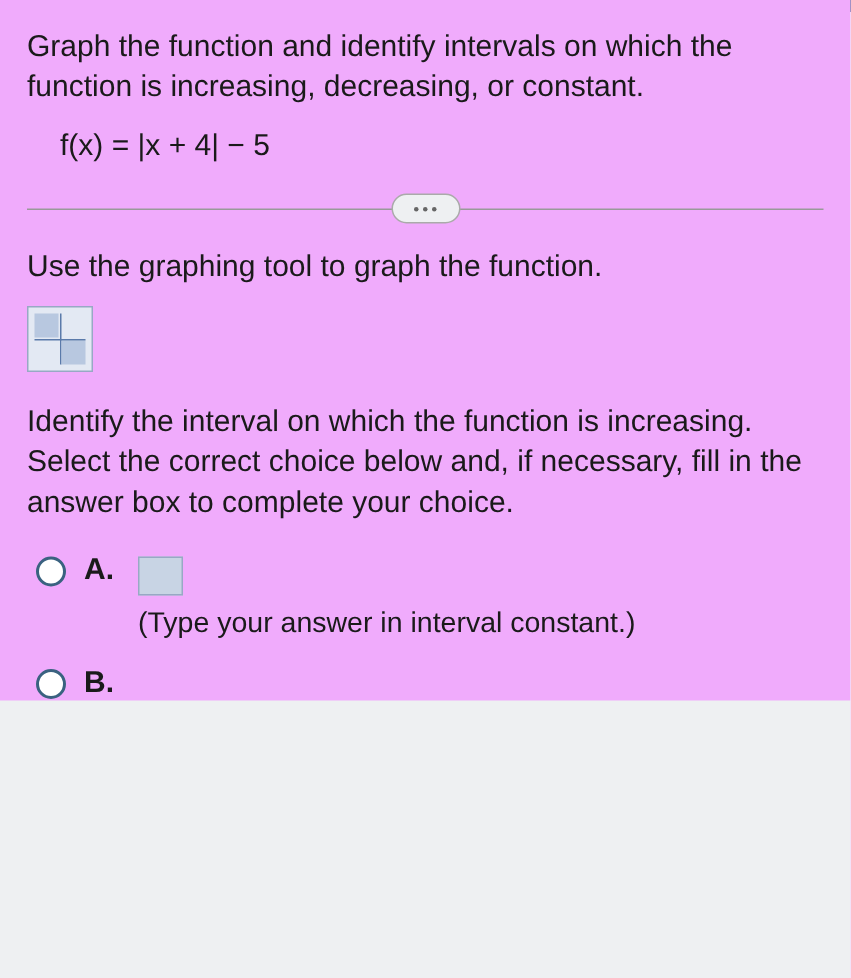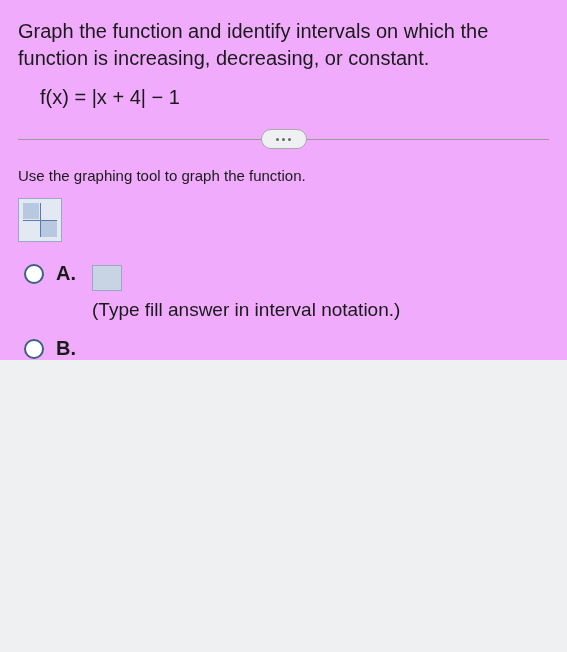--- a/index.html
+++ b/index.html
@@ -4,60 +4,61 @@
 <style>
 *{margin:0;padding:0;box-sizing:border-box}
 body{width:567px;height:652px;background:linear-gradient(180deg,#1a3a6e 0%,#1a3a6e 8px,#eef0f2 8px);font-family:Arial,Helvetica,sans-serif;color:#1a1a1a;overflow:hidden}
 .page{padding:18px 18px 0 18px;background:#f0abfc}
 .q{font-size:20px;line-height:1.35;margin-bottom:14px}
 .fx{font-size:20px;margin:8px 0 16px 22px}
 .sep{position:relative;height:28px;margin-bottom:14px}
 .sep::before{content:"";position:absolute;left:0;right:0;top:50%;height:1px;background:#999}
 .pill{position:absolute;left:50%;top:50%;transform:translate(-50%,-50%);width:46px;height:20px;border:1px solid #aaa;border-radius:10px;background:#eef0f2;display:flex;align-items:center;justify-content:center;gap:3px;cursor:pointer}
 .pill span{width:3px;height:3px;background:#666;border-radius:50%}
-.instr{font-size:15px;margin-bottom:14px}
+.instr{font-size:20px;margin-bottom:14px}
 .tool{width:44px;height:44px;border:1px solid #98a8c4;background:#e3e9f3;margin-bottom:20px;cursor:pointer;position:relative}
 .tool::before,.tool::after{content:"";position:absolute;background:#5a7aaa}
 .tool::before{left:50%;top:4px;bottom:4px;width:1px}
 .tool::after{top:50%;left:4px;right:4px;height:1px}
 .tool .q1{position:absolute;left:4px;top:4px;width:16px;height:16px;background:#b8c8e0}
 .tool .q4{position:absolute;right:4px;bottom:4px;width:16px;height:16px;background:#b8c8e0}
 .ident{font-size:20px;line-height:1.35;margin-bottom:20px}
 .choice{display:flex;align-items:flex-start;gap:12px;margin:0 0 14px 6px}
 .radio{width:20px;height:20px;border:2px solid #3a6280;border-radius:50%;flex-shrink:0;margin-top:2px;cursor:pointer;background:#fff}
 .lbl{font-size:20px;font-weight:bold;min-width:24px}
 .body{font-size:20px;flex:1;line-height:1.4}
 .box{display:inline-block;width:30px;height:26px;background:#c8d4e4;border:1px solid #98a8c4;vertical-align:middle;cursor:text}
 .hint{font-size:19px;margin-top:6px}
 </style>
 </head>
 <body>
 
 <div class="page">
   <div class="q">Graph the function and identify intervals on which the function is increasing, decreasing, or constant.</div>
-  <div class="fx">f(x) = |x + 4| − 1</div>
+  <div class="fx">f(x) = |x + 4| − 5</div>
   <div class="sep">
     <div class="pill">
         <span></span>
         <span></span>
         <span></span>
       </div>
   </div>
   <div class="instr">Use the graphing tool to graph the function.</div>
   <div class="tool">
     <div class="q1"></div>
     <div class="q4"></div>
   </div>
+  <div class="ident">Identify the interval on which the function is increasing. Select the correct choice below and, if necessary, fill in the answer box to complete your choice.</div>
 
   <div class="choice">
     <div class="radio"></div>
     <div class="lbl">A.</div>
     <div class="body">
       <span class="box"></span>
-      <div class="hint">(Type fill answer in interval notation.)</div>
+      <div class="hint">(Type your answer in interval constant.)</div>
     </div>
   </div>
 
   <div class="choice">
     <div class="radio"></div>
     <div class="lbl">B.</div>
   </div>
 </div>
 
 </body></html>

